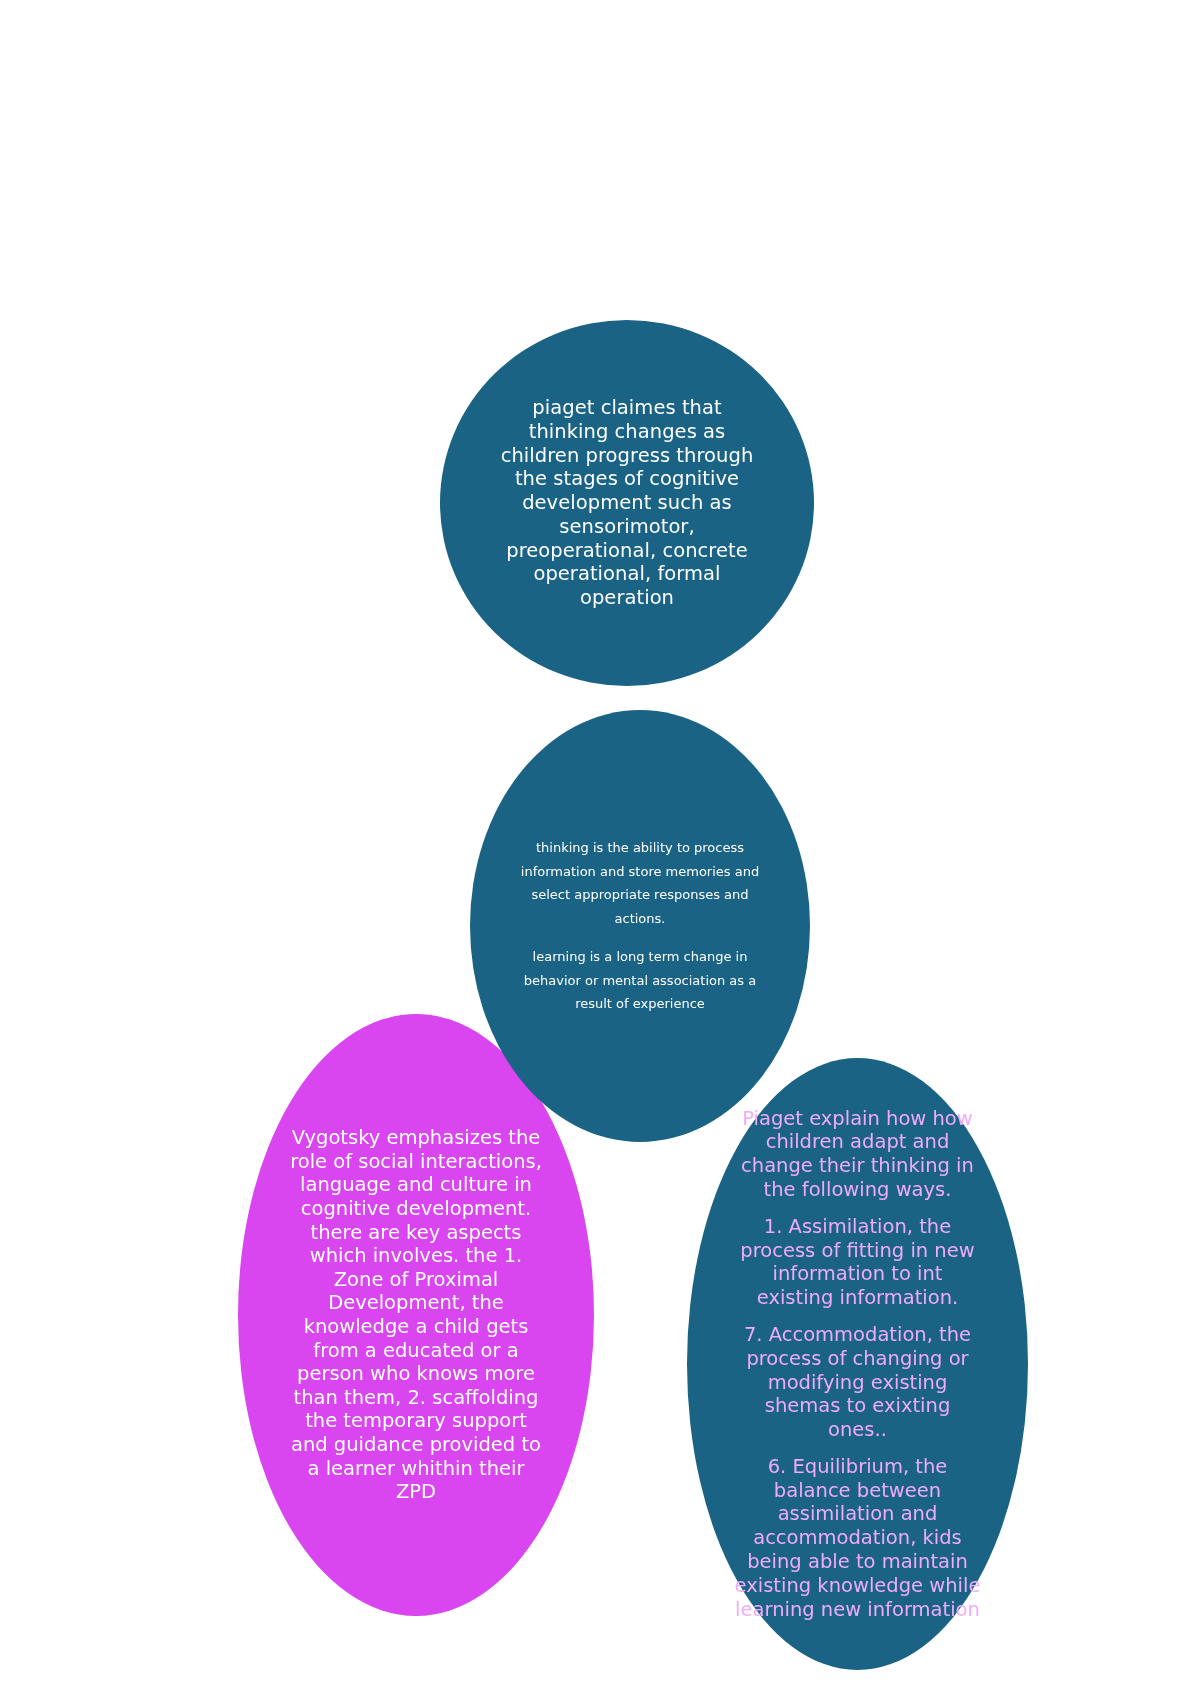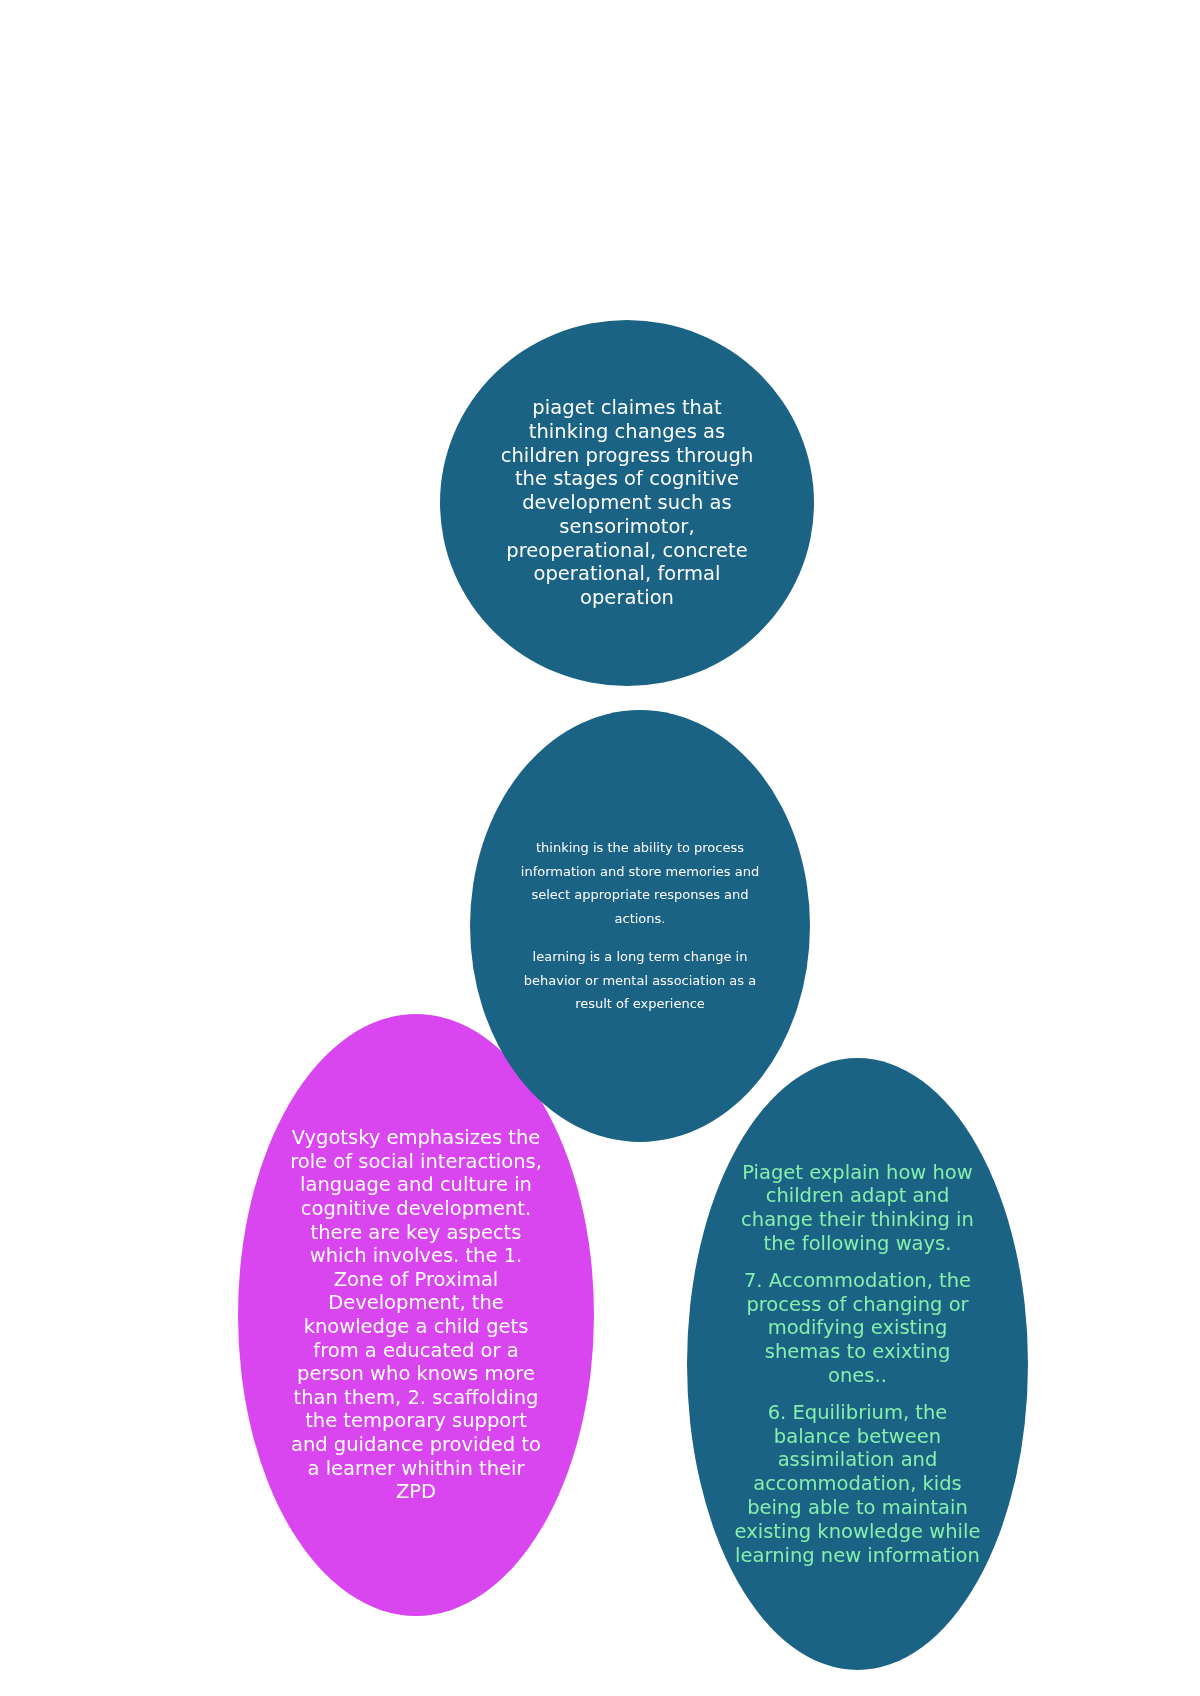--- a/index.html
+++ b/index.html
@@ -120,19 +120,20 @@
 
   <div class="bubble" id="bubble-thinking-learning" style="background: rgb(26, 99, 132); color: rgb(255, 255, 255);">
     <p class="txt">thinking is the ability to process information and store memories and select appropriate responses and actions.</p>
     <p class="txt">learning is a long term change in behavior or mental association as a result of experience</p>
   </div>
 
   <div class="bubble" id="bubble-vygotsky" style="background: #d946ef; color: rgb(255, 255, 255);">
     <p class="txt">Vygotsky emphasizes the role of social interactions, language and culture in cognitive development. there are key aspects which involves. the 1. Zone of Proximal Development, the knowledge a child gets from a educated or a person who knows more than them, 2. scaffolding the temporary support and guidance provided to a learner whithin their ZPD</p>
   </div>
 
-  <div class="bubble" id="bubble-piaget-adapt" style="background: rgb(26, 99, 132); color: #86efac;">
+  <div class="bubble" id="bubble-piaget-adapt" style="background: rgb(26, 99, 132); color: #f0abfc;">
     <p class="txt">Piaget explain how how children adapt and change their thinking in the following ways.</p>
+    <p class="txt">1. Assimilation, the process of fitting in new information to int existing information.</p>
     <p class="txt">7. Accommodation, the process of changing or modifying existing shemas to exixting ones..</p>
     <p class="txt">6. Equilibrium, the balance between assimilation and accommodation, kids being able to maintain existing knowledge while learning new information</p>
   </div>
 
 </div>
 
 </body></html>

